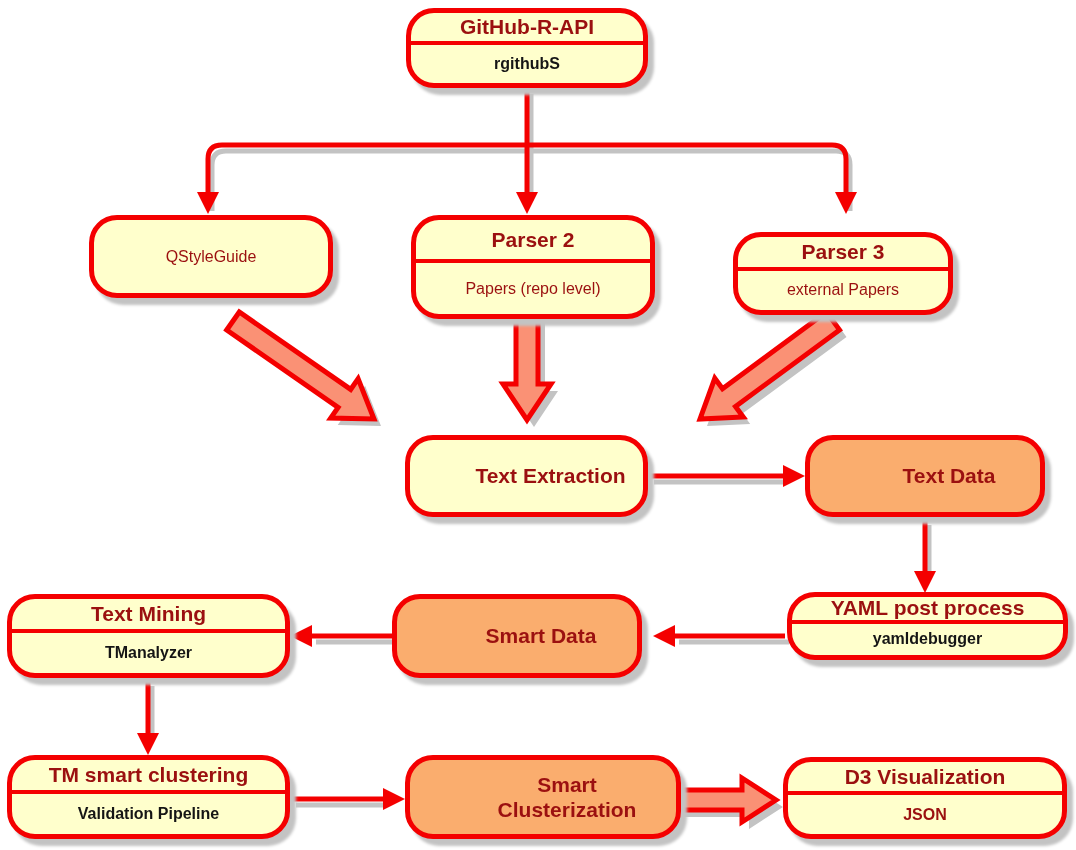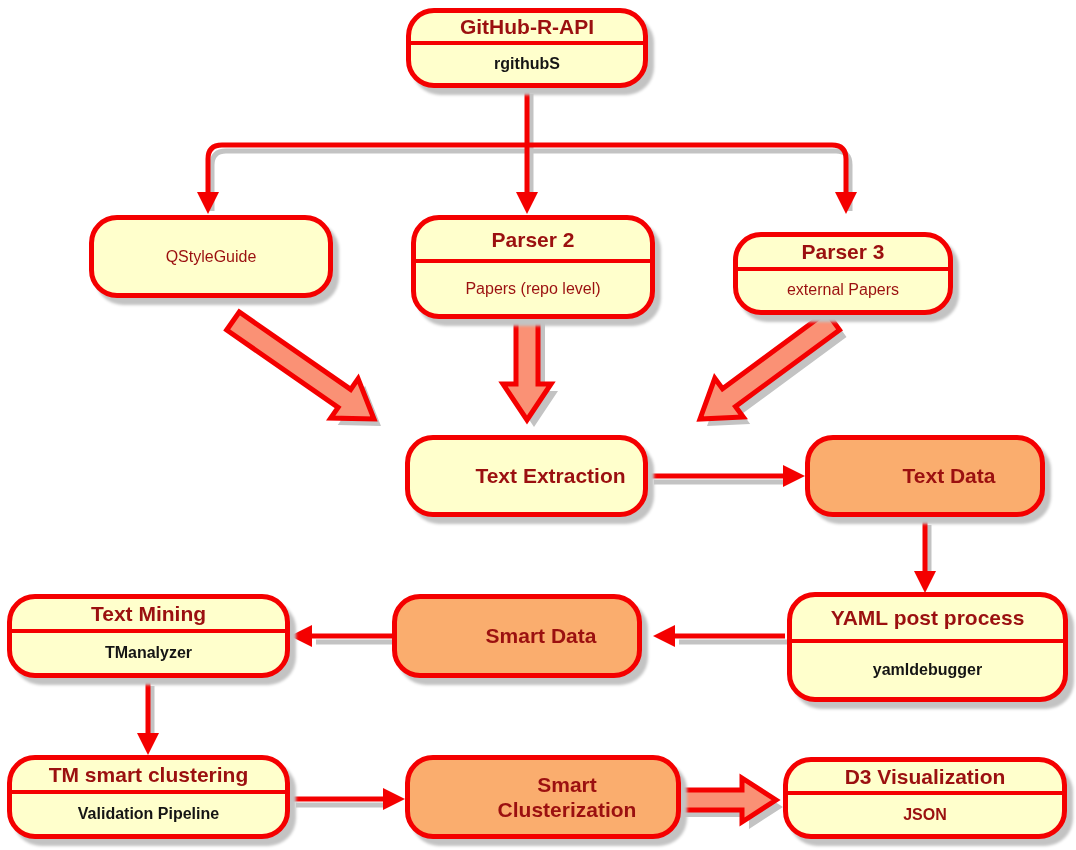--- a/index.html
+++ b/index.html
@@ -124,21 +124,21 @@
   </div>
 
   <div class="node single" style="left:405px;top:435px;width:243px;height:82px">
     <div class="node-label">Text Extraction</div>
   </div>
 
   <div class="node single accent" style="left:805px;top:435px;width:240px;height:82px">
     <div class="node-label">Text Data</div>
   </div>
 
-  <div class="node" style="left:787px;top:592px;width:281px;height:110px">
+  <div class="node" style="left:787px;top:592px;width:281px;height:68px">
     <div class="node-title">YAML post process</div>
     <div class="node-sub sub-black">yamldebugger</div>
   </div>
 
   <div class="node single accent" style="left:392px;top:594px;width:250px;height:84px">
     <div class="node-label">Smart Data</div>
   </div>
 
   <div class="node" style="left:7px;top:594px;width:283px;height:84px">
     <div class="node-title">Text Mining</div>

